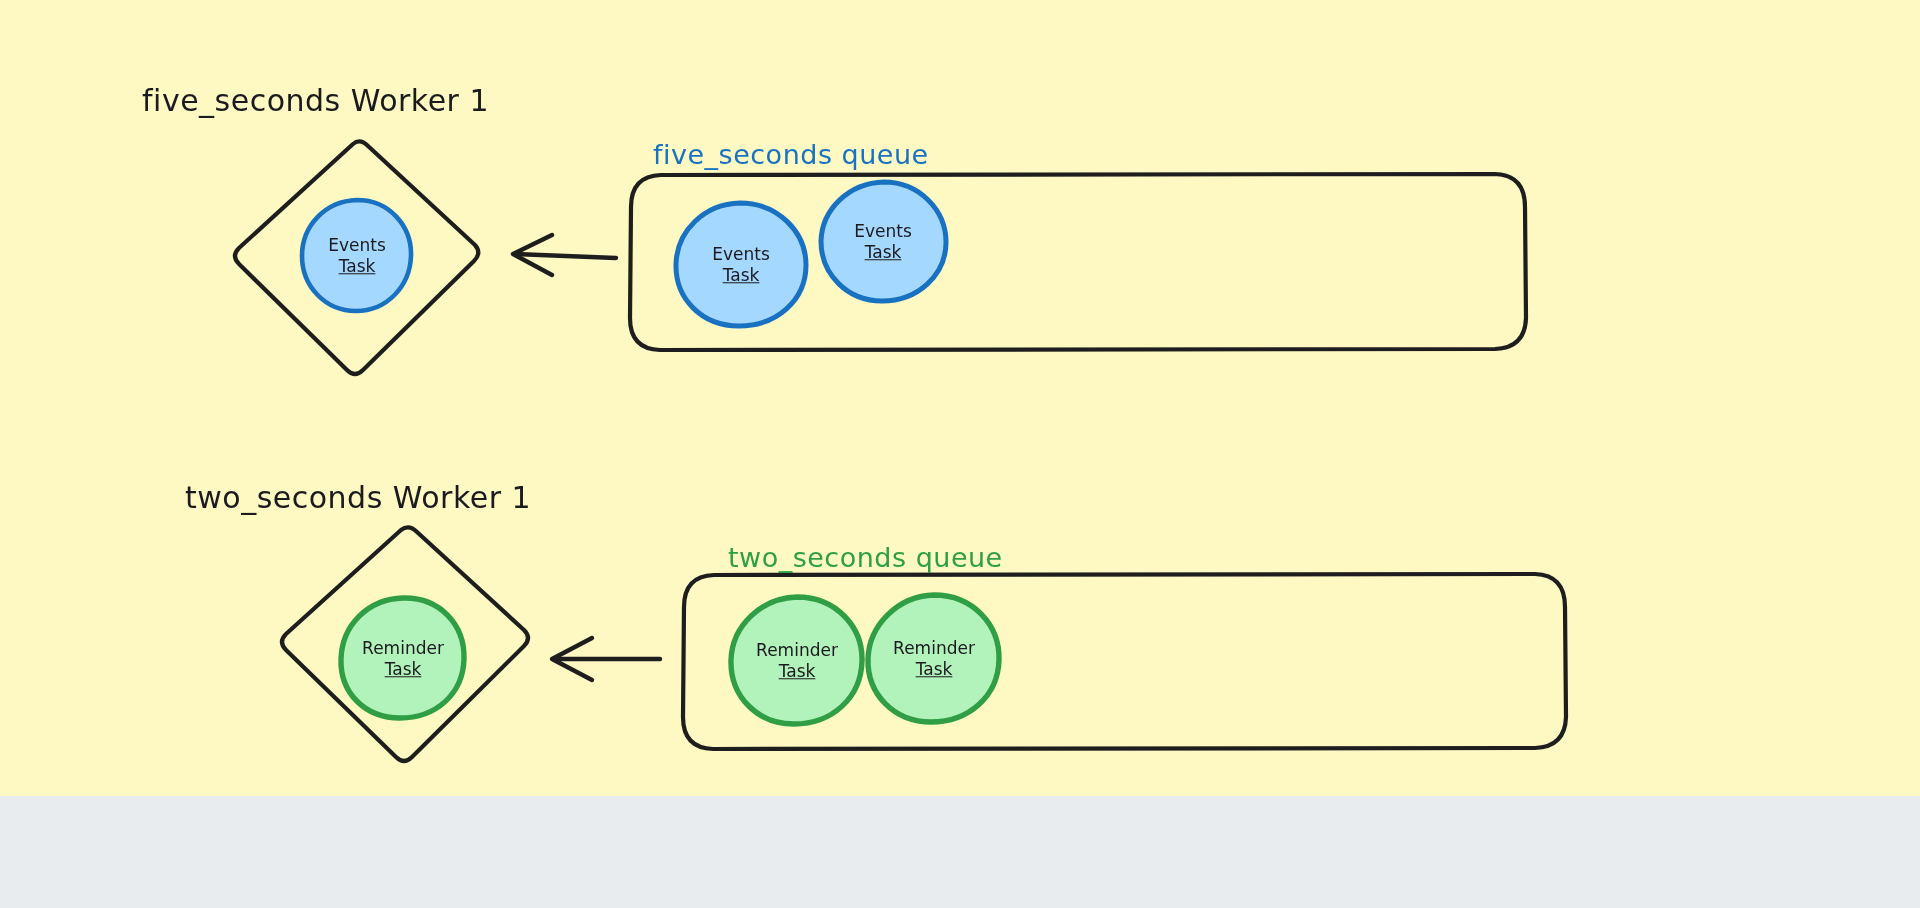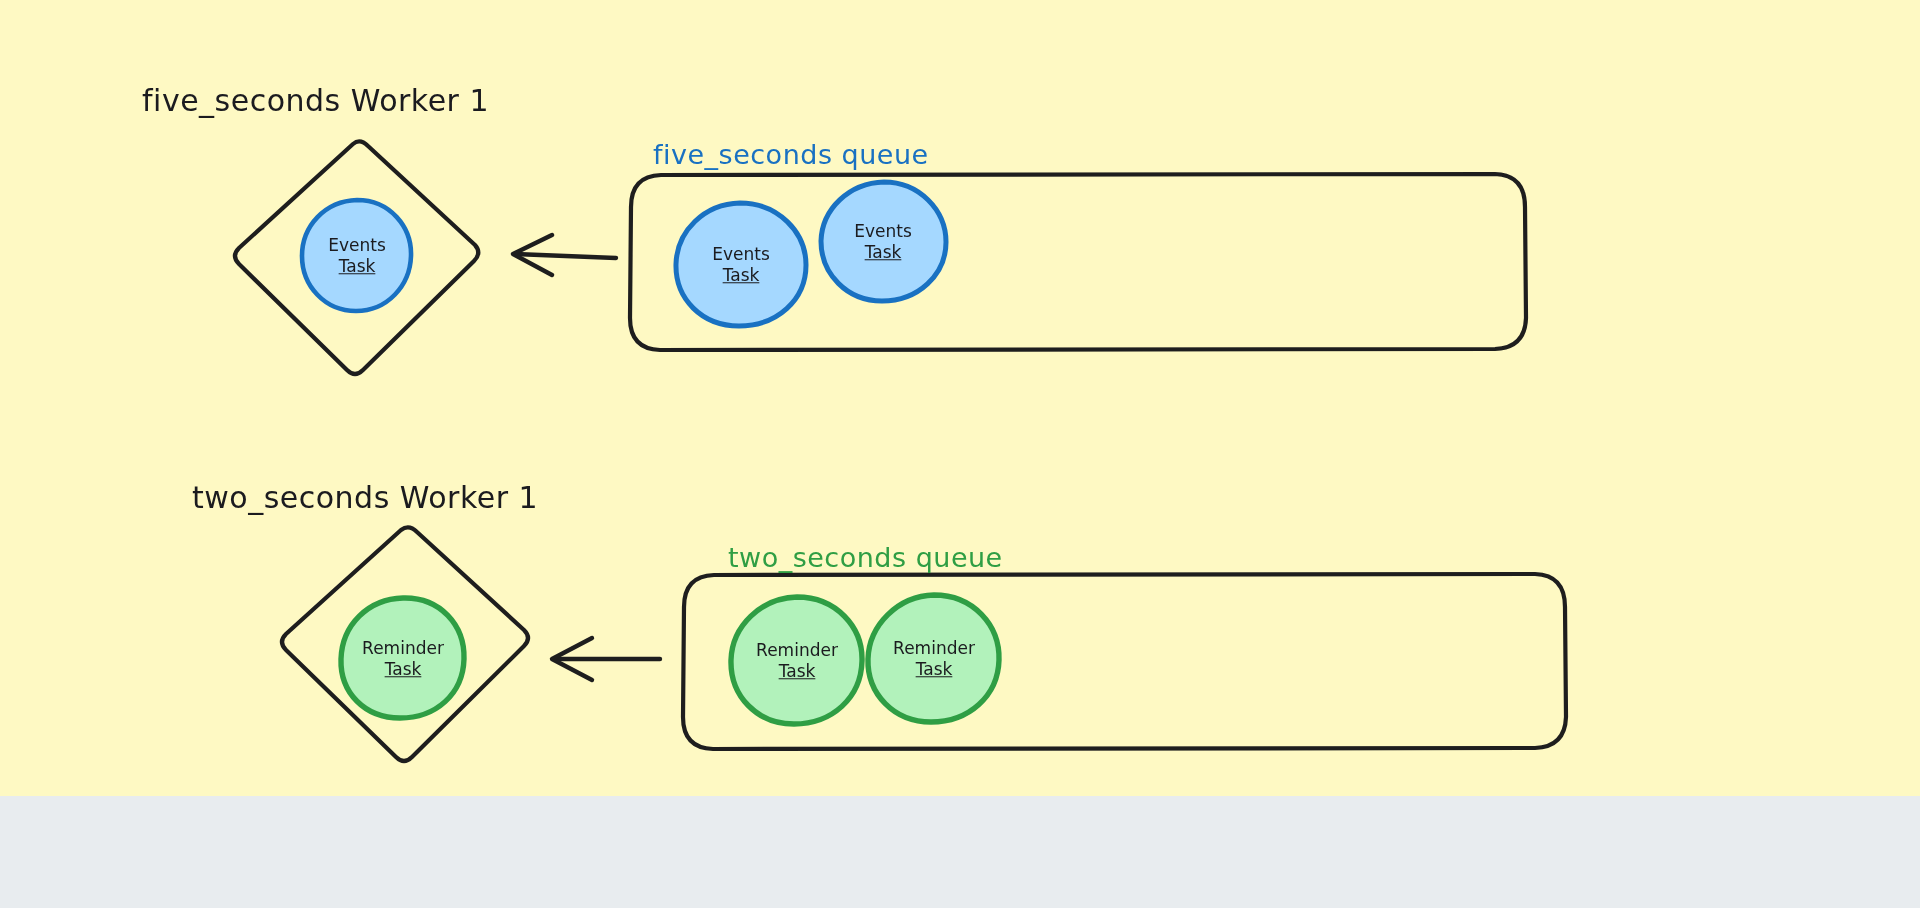--- a/index.html
+++ b/index.html
@@ -106,21 +106,21 @@
   <div class="node-text" style="left:741px; top:265px;">
     <span>Events</span>
     <span class="l2">Task</span>
   </div>
 
   <div class="node-text" style="left:883px; top:242px;">
     <span>Events</span>
     <span class="l2">Task</span>
   </div>
 
-  <div class="label worker-title" style="left:192px; top:480px;">two_seconds Worker 1</div>
+  <div class="label worker-title" style="left:185px; top:480px;">two_seconds Worker 1</div>
 
   <div class="label queue-title" style="left:700px; top:542px; color:#2f9e44;margin-left:28px;">two_seconds queue</div>
 
   <div class="node-text" style="left:403px; top:659px;">
     <span>Reminder</span>
     <span class="l2">Task</span>
   </div>
 
   <div class="node-text" style="left:797px; top:661px;">
     <span>Reminder</span>

